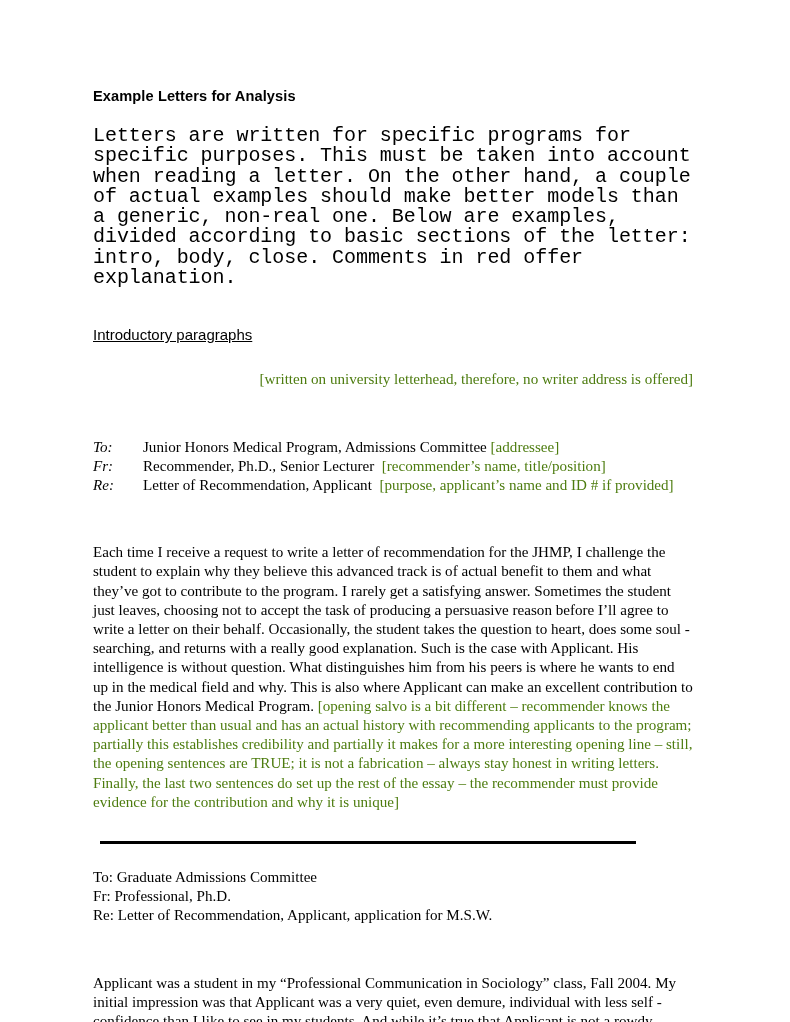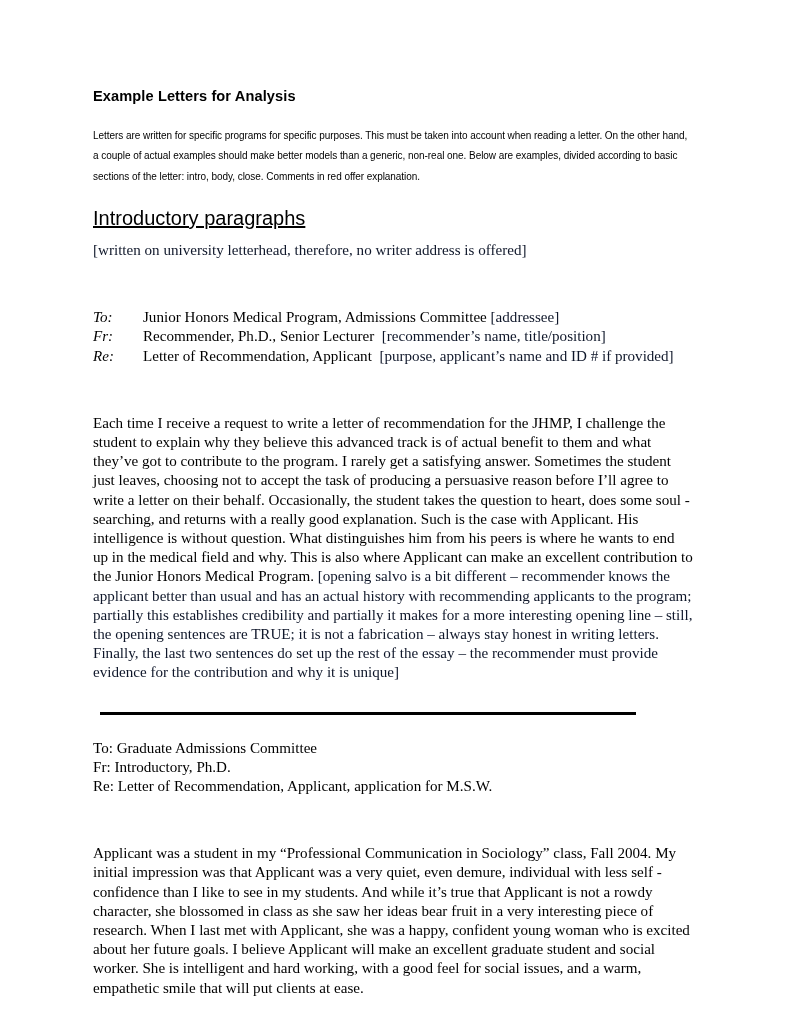--- a/index.html
+++ b/index.html
@@ -32,53 +32,53 @@
   
   .doc-title {
     font-family: "Liberation Sans", sans-serif;
     font-weight: bold;
     font-size: 14.6px;
     line-height: 17px;
     margin: 0 0 21px 0;
     letter-spacing: 0.1px;
   }
   .intro-para {
-    font-family: Liberation Sans, sans-serif;
-    font-size: 10px;
+    font-family: Liberation Mono, monospace;
+    font-size: 20px;
     line-height: 20.3px;
-    margin: 0 0 22px 0;
+    margin: 0 0 38px 0;
     width: 598px;
     letter-spacing: -0.05px;
   }
   .section-heading {
     font-family: "Liberation Sans", sans-serif;
-    font-size: 20px;
+    font-size: 15px;
     line-height: 18px;
     text-decoration: underline;
-    margin: 0 0 14px 0;
+    margin: 0 0 26px 0;
     display: inline-block;
   }
 
   
   .letter-line,
   .letter-para {
     font-family: "Liberation Serif", serif;
     font-size: 15.1px;
     line-height: 19.2px;
     margin: 0;
   }
   .letter-para {
     text-align: left;
     width: 600px;
   }
   .gap-sm { height: 19px; }
   .gap-md { height: 24px; }
   .gap-lg { height: 29px; }
 
-  .red { color: #0f172a; }
+  .red { color: #4d7c0f; text-align: right; }
 
   
   .tab-row {
     font-family: "Liberation Serif", serif;
     font-size: 15.1px;
     line-height: 19.2px;
     white-space: nowrap;
   }
   .tab-label {
     display: inline-block;
@@ -141,21 +141,21 @@
 
     <div class="gap-lg"></div>
 
     <hr class="divider">
 
     <div class="gap-md"></div>
 
     <div>
 
       <p class="letter-line">To: Graduate Admissions Committee</p>
-      <p class="letter-line">Fr: Introductory, Ph.D.</p>
+      <p class="letter-line">Fr: Professional, Ph.D.</p>
       <p class="letter-line">Re: Letter of Recommendation, Applicant, application for M.S.W.</p>
 
       <div class="gap-md"></div>
 
 
       <div class="gap-md"></div>
 
       <p class="letter-para"><span>Applicant was a student in my “Professional Communication in Sociology” class, Fall 2004. My initial impression was that Applicant was a very quiet, even demure, individual with less self -confidence than I like to see in my students. And while it’s true that Applicant is not a rowdy character, she blossomed in class as she saw her ideas bear fruit in a very interesting piece of research. When I last met with Applicant, she was a happy, confident young woman who is excited about her future goals. I believe Applicant will make an excellent graduate student and social worker. She is intelligent and hard working, with a good feel for social issues, and a warm, empathetic smile that will put clients at ease. </span></p>
 
     </div>

